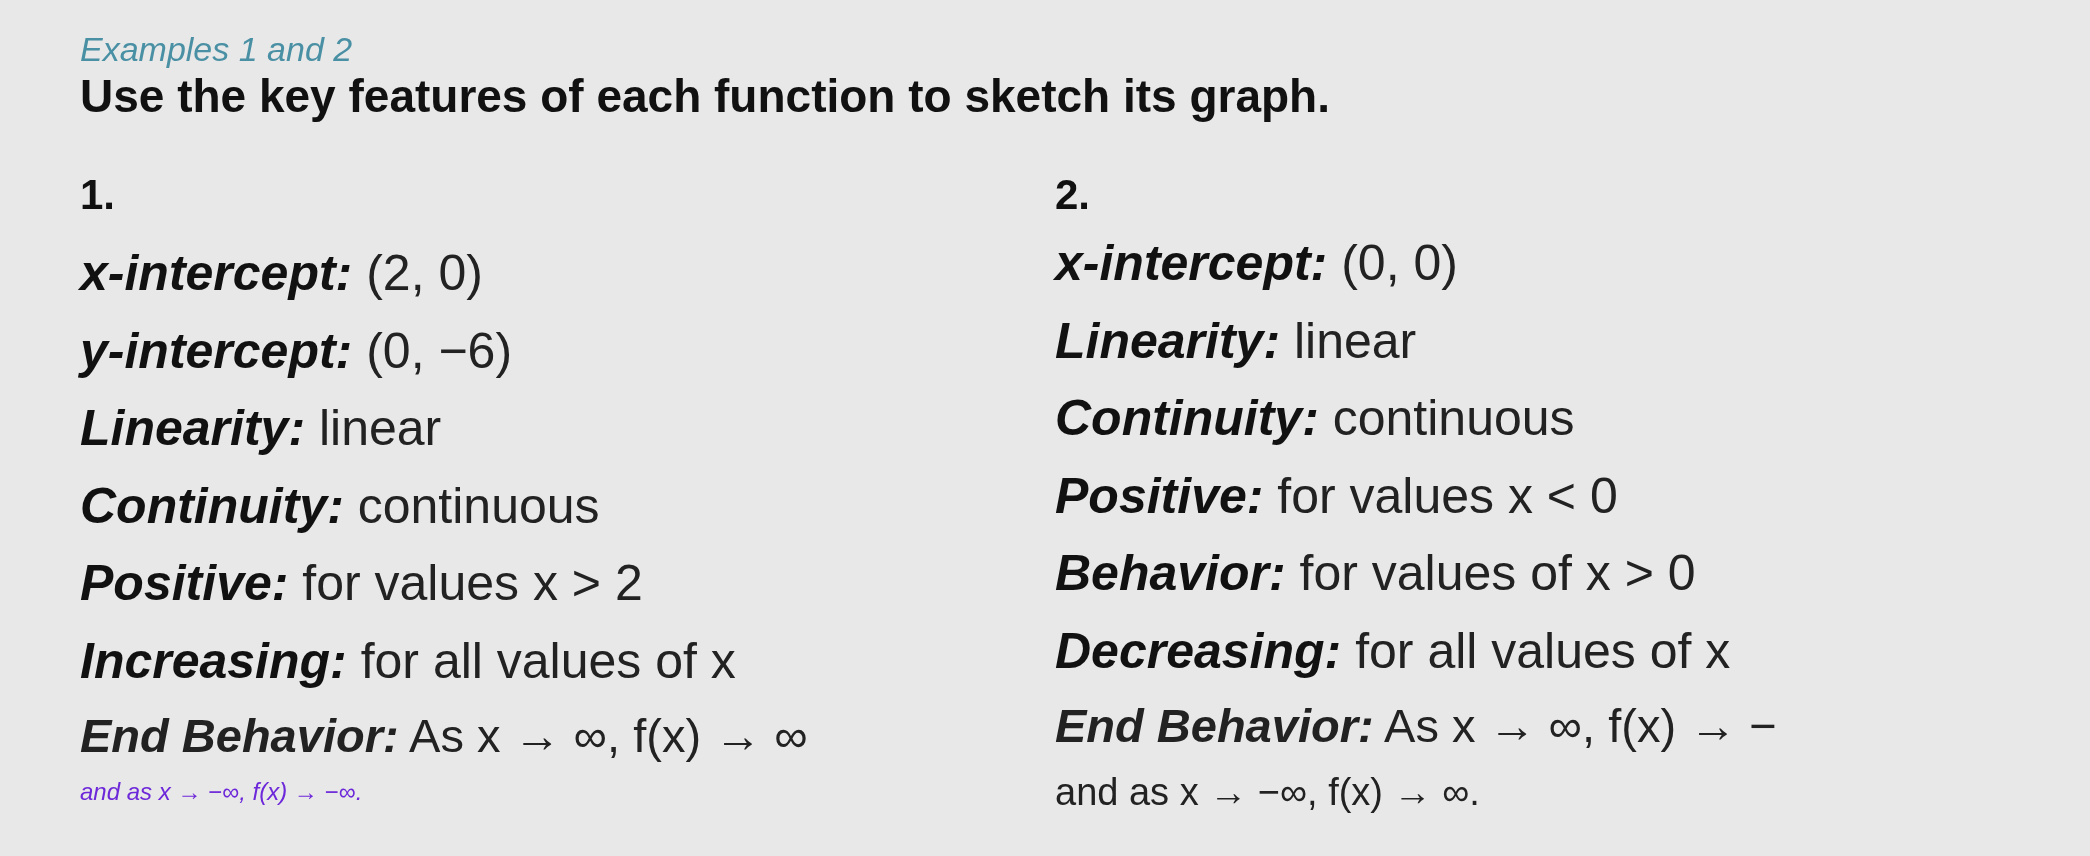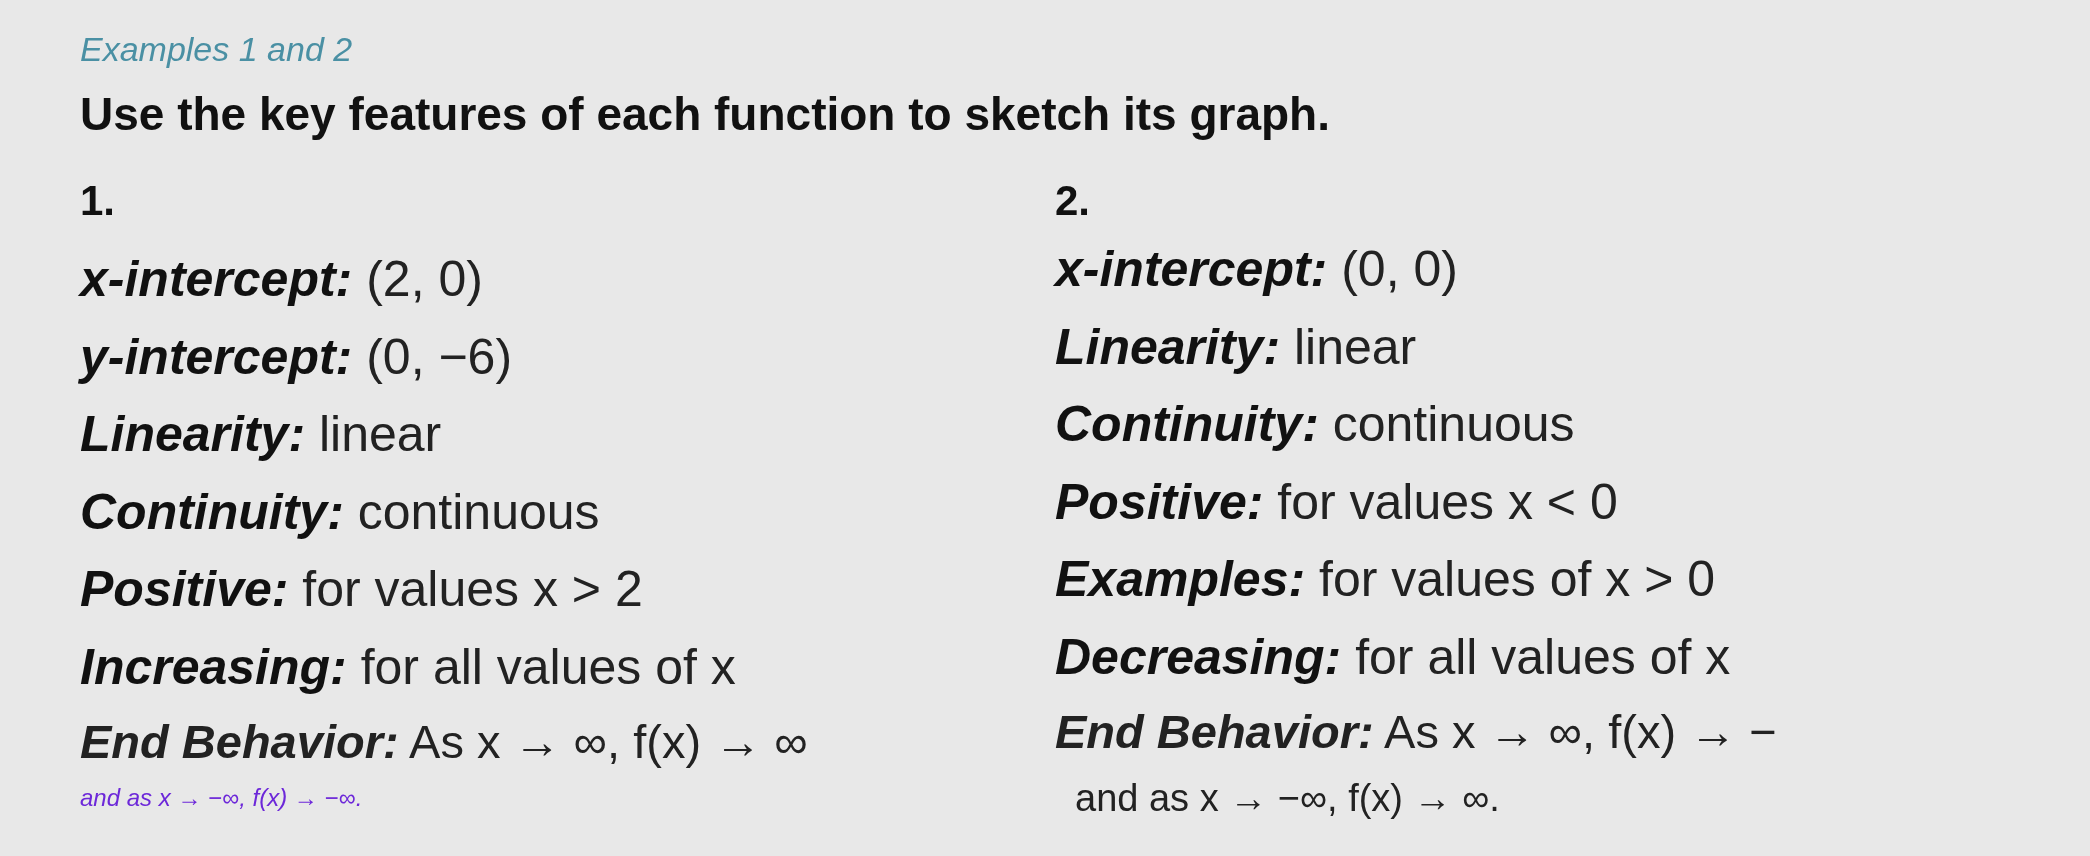--- a/index.html
+++ b/index.html
@@ -13,30 +13,30 @@
       font-family: Georgia, 'Times New Roman', serif;
       width: 2090px;
       min-height: 856px;
       padding: 30px 60px 40px 80px;
     }
 
     .examples-title {
       color: #4a90a4;
       font-size: 34px;
       font-style: italic;
-      margin-bottom: 18px;
+      margin-bottom: 0;
       font-family: Arial, sans-serif;
       font-weight: normal;
     }
 
     .main-instruction {
       font-size: 46px;
       font-weight: bold;
       color: #111;
-      margin-bottom: 36px;
+      margin-bottom: 48px;
       font-family: Arial, sans-serif;
     }
 
     .two-column {
       display: flex;
       flex-direction: row;
       gap: 0;
       width: 100%;
     }
 
@@ -96,21 +96,20 @@
       color: #6d28d9;
       font-family: Arial, sans-serif;
       font-style: italic;
     }
 
     .continuation-dark {
       font-size: 38px;
       line-height: 1.55;
       color: #222;
       font-family: Arial, sans-serif;
-      margin-left: 20px;
     }
 
     .col2-number {
       font-size: 42px;
       font-weight: bold;
       font-family: Arial, sans-serif;
       color: #111;
     }
 
     .col2-header {
@@ -181,21 +180,21 @@
       </li>
       <li>
         <span class="label">Continuity:</span>
         <span class="value"> </span><span class="value">continuous</span>
       </li>
       <li>
         <span class="label">Positive:</span>
         <span class="value"> </span><span class="value">for values x &lt; 0</span>
       </li>
       <li>
-        <span class="label">Examples:</span>
+        <span class="label">Behavior:</span>
         <span class="value"> </span><span class="value">for values of x &gt; 0</span>
       </li>
       <li>
         <span class="label">Decreasing:</span>
         <span class="value"> </span><span class="value">for all values of x</span>
       </li>
     </ul>
     <div class="end-behavior-line">
       <span class="label">End Behavior:</span>
       <span class="value"> </span><span class="value">As x → ∞, f(x) → −</span>

